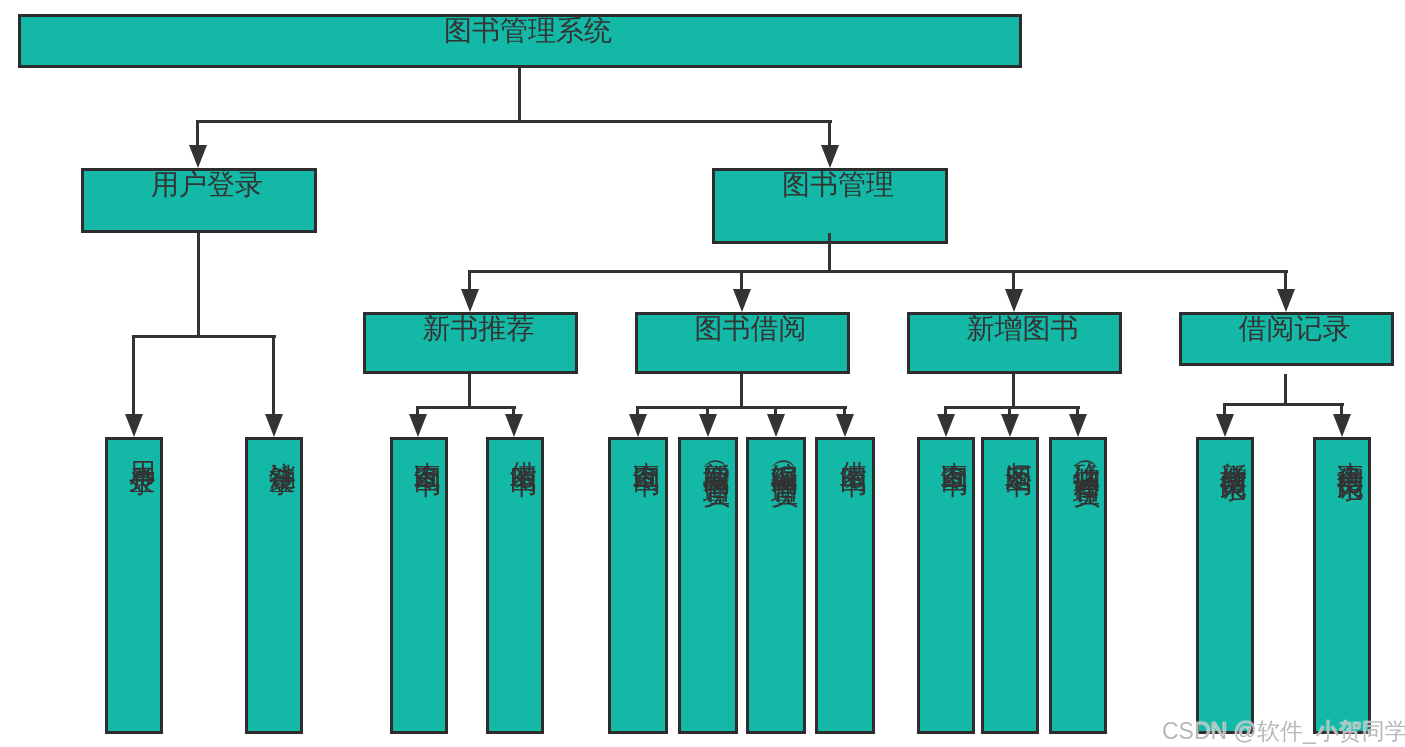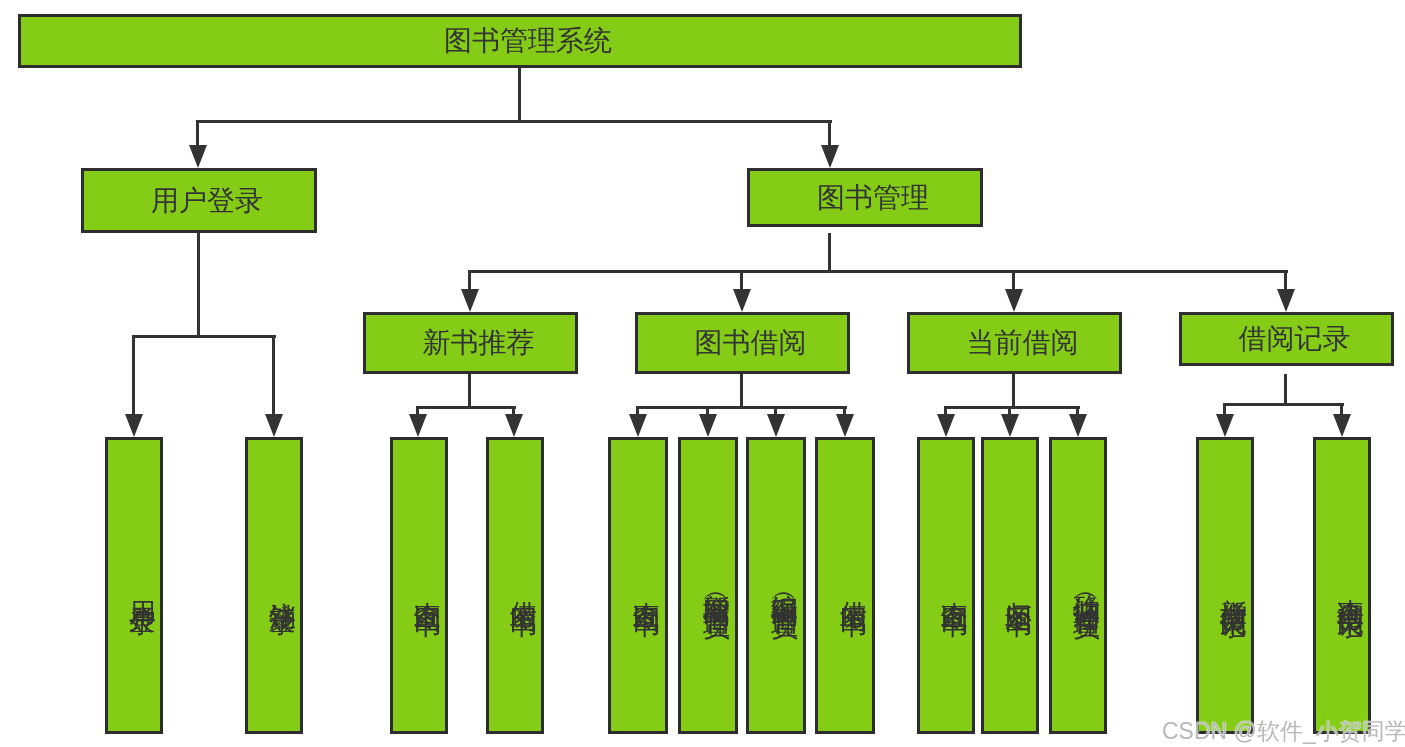--- a/index.html
+++ b/index.html
@@ -7,21 +7,21 @@
     --watermark:#b8b8b8; --background:#ffffff;
   }
   html,body{margin:0;padding:0;}
   body{background:#e9e9e9;font-family:"Liberation Sans","DejaVu Sans",sans-serif;}
   .canvas{
     position:relative;width:1405px;height:747px;background:var(--background);
     overflow:hidden;margin:0;
   }
   .box{
     position:absolute;box-sizing:border-box;border:3px solid var(--border);
-    background:#84cc16;display:flex;align-items:center;justify-content:center;
+    background:#14b8a6;display:flex;align-items:flex-start;justify-content:center;
     color:var(--text);font-size:28px;line-height:1;white-space:nowrap;padding-left:16px;
   }
   .vbox span{
     writing-mode:vertical-rl;text-orientation:mixed;
     letter-spacing:3px;font-size:27px;line-height:1;
   }
   .vline{position:absolute;width:3px;background:var(--line);}
   .hline{position:absolute;height:3px;background:var(--line);}
   .arrow{
     position:absolute;width:0;height:0;
@@ -46,21 +46,21 @@
   <div class="vline" style="left:518px;top:68px;height:55px"></div>
   <div class="hline" style="left:196px;top:120px;width:636px"></div>
   <div class="vline" style="left:196px;top:120px;height:28px"></div>
   <div class="vline" style="left:828px;top:120px;height:28px"></div>
   <div class="arrow" style="left:189px;top:145px"></div>
   <div class="arrow" style="left:821px;top:145px"></div>
 
   <div class="box" style="left:81px;top:168px;width:236px;height:65px">
     <span>用户登录</span>
   </div>
-  <div class="box" style="left:747px;top:168px;width:236px;height:59px">
+  <div class="box" style="left:712px;top:168px;width:236px;height:76px">
     <span>图书管理</span>
   </div>
 
   <div class="vline" style="left:197px;top:233px;height:104px"></div>
   <div class="hline" style="left:132px;top:335px;width:144px"></div>
   <div class="vline" style="left:132px;top:335px;height:85px"></div>
   <div class="vline" style="left:272px;top:335px;height:85px"></div>
   <div class="arrow" style="left:125px;top:414px"></div>
   <div class="arrow" style="left:265px;top:414px"></div>
 
@@ -75,21 +75,21 @@
   <div class="arrow" style="left:1005px;top:289px"></div>
   <div class="arrow" style="left:1277px;top:289px"></div>
 
   <div class="box" style="left:635px;top:312px;width:215px;height:62px">
     <span>图书借阅</span>
   </div>
   <div class="box" style="left:363px;top:312px;width:215px;height:62px">
     <span>新书推荐</span>
   </div>
   <div class="box" style="left:907px;top:312px;width:215px;height:62px">
-    <span>当前借阅</span>
+    <span>新增图书</span>
   </div>
   <div class="box" style="left:1179px;top:312px;width:215px;height:54px">
     <span>借阅记录</span>
   </div>
 
   <div class="vline" style="left:468px;top:374px;height:35px"></div>
   <div class="hline" style="left:416px;top:406px;width:100px"></div>
   <div class="vline" style="left:416px;top:406px;height:10px"></div>
   <div class="vline" style="left:512px;top:406px;height:10px"></div>
   <div class="arrow" style="left:409px;top:414px"></div>

